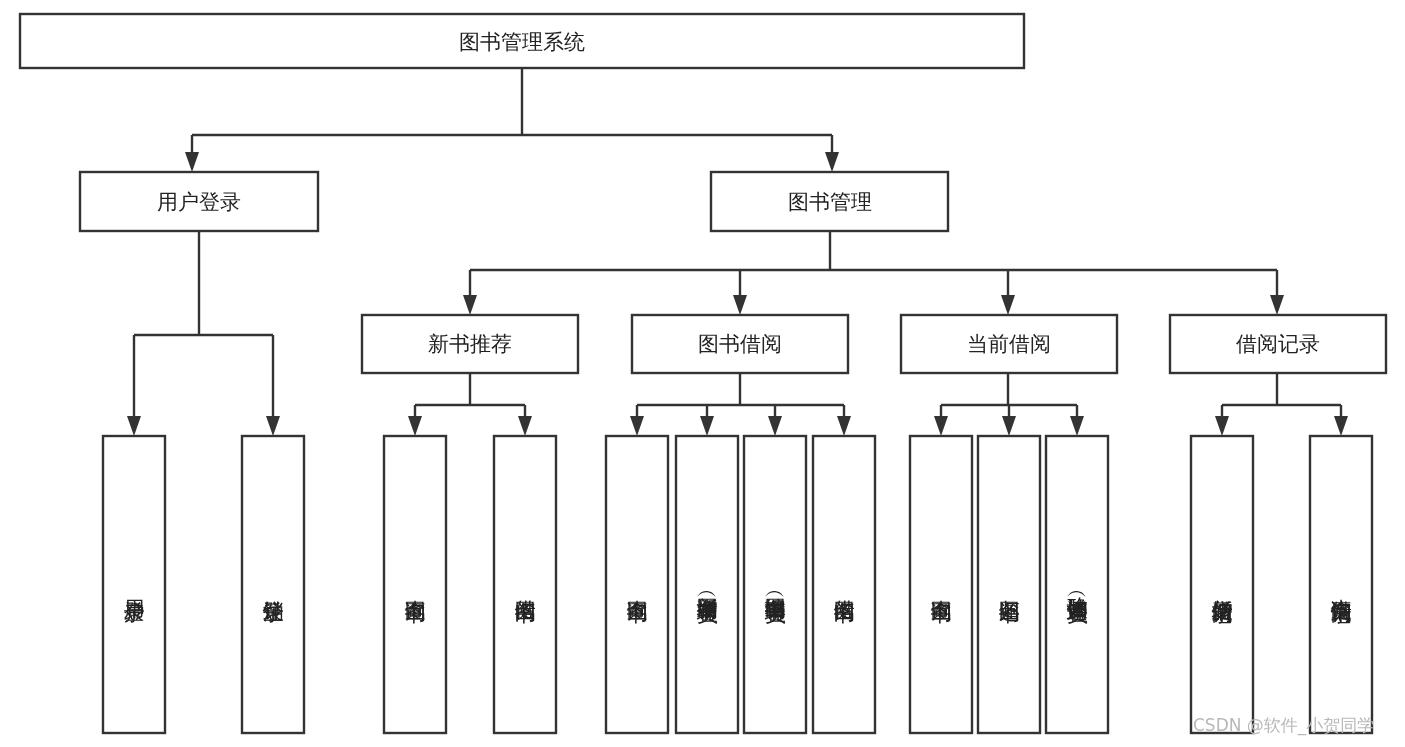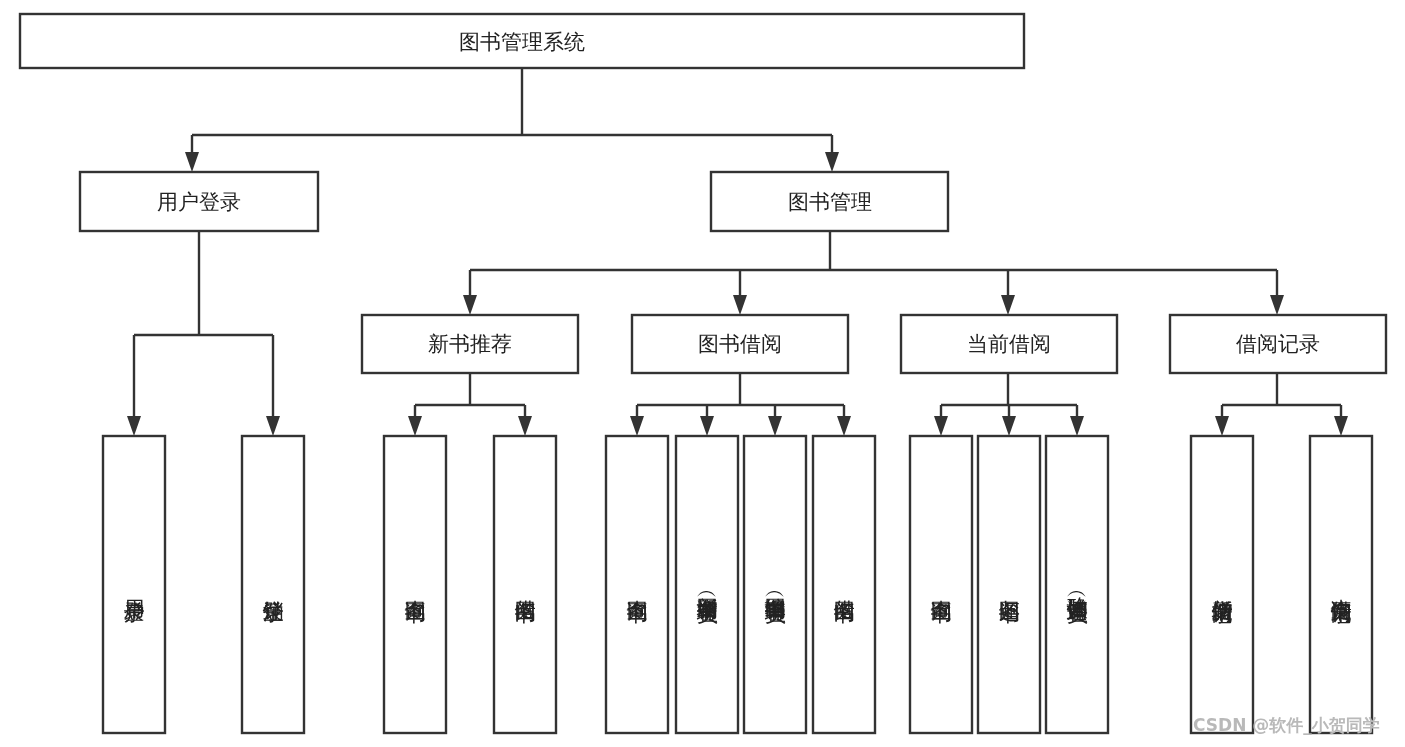--- a/index.html
+++ b/index.html
@@ -68,21 +68,20 @@
   }
   .watermark {
     position: absolute;
     left: 1193px;
     top: 714px;
     font-family: "DejaVu Sans", "Liberation Sans", sans-serif;
     font-size: 17px;
     color: #b9b9b9;
     white-space: nowrap;
     user-select: none;
-    font-weight: bold;
   }
 </style>
 </head>
 <body>
 
 <div id="diagram-root">
 
   <svg class="diagram" viewBox="0 0 1405 747">
     <defs></defs>
 

